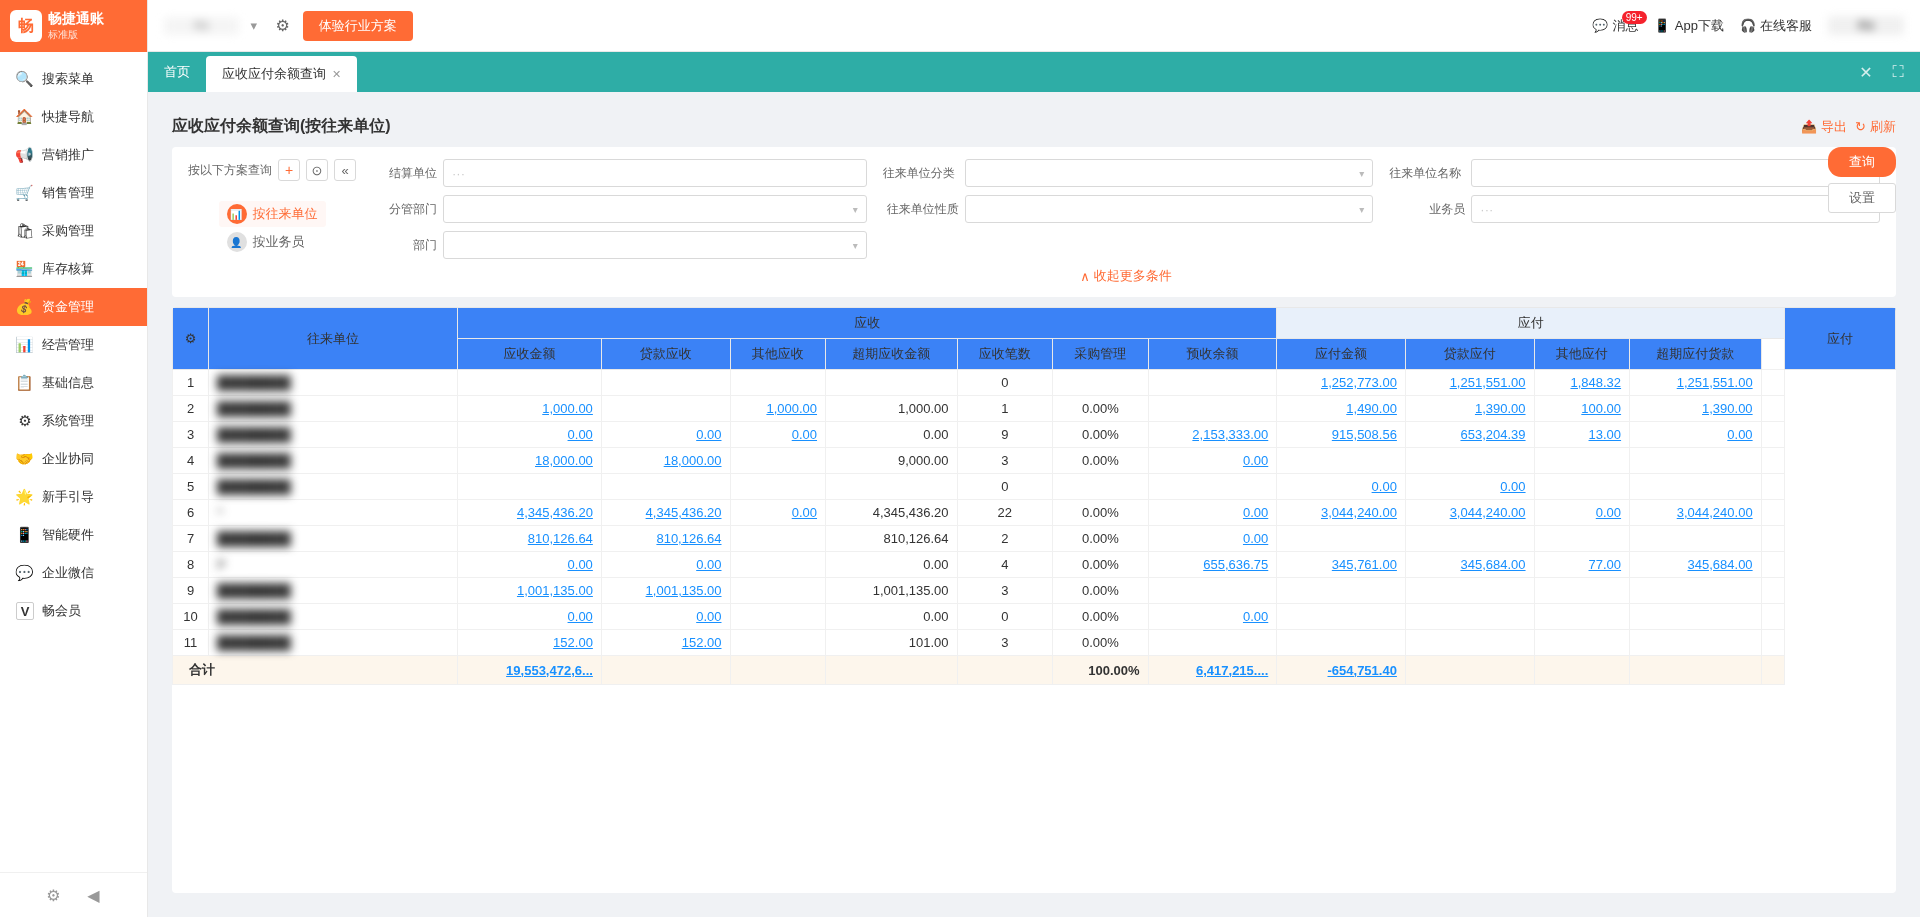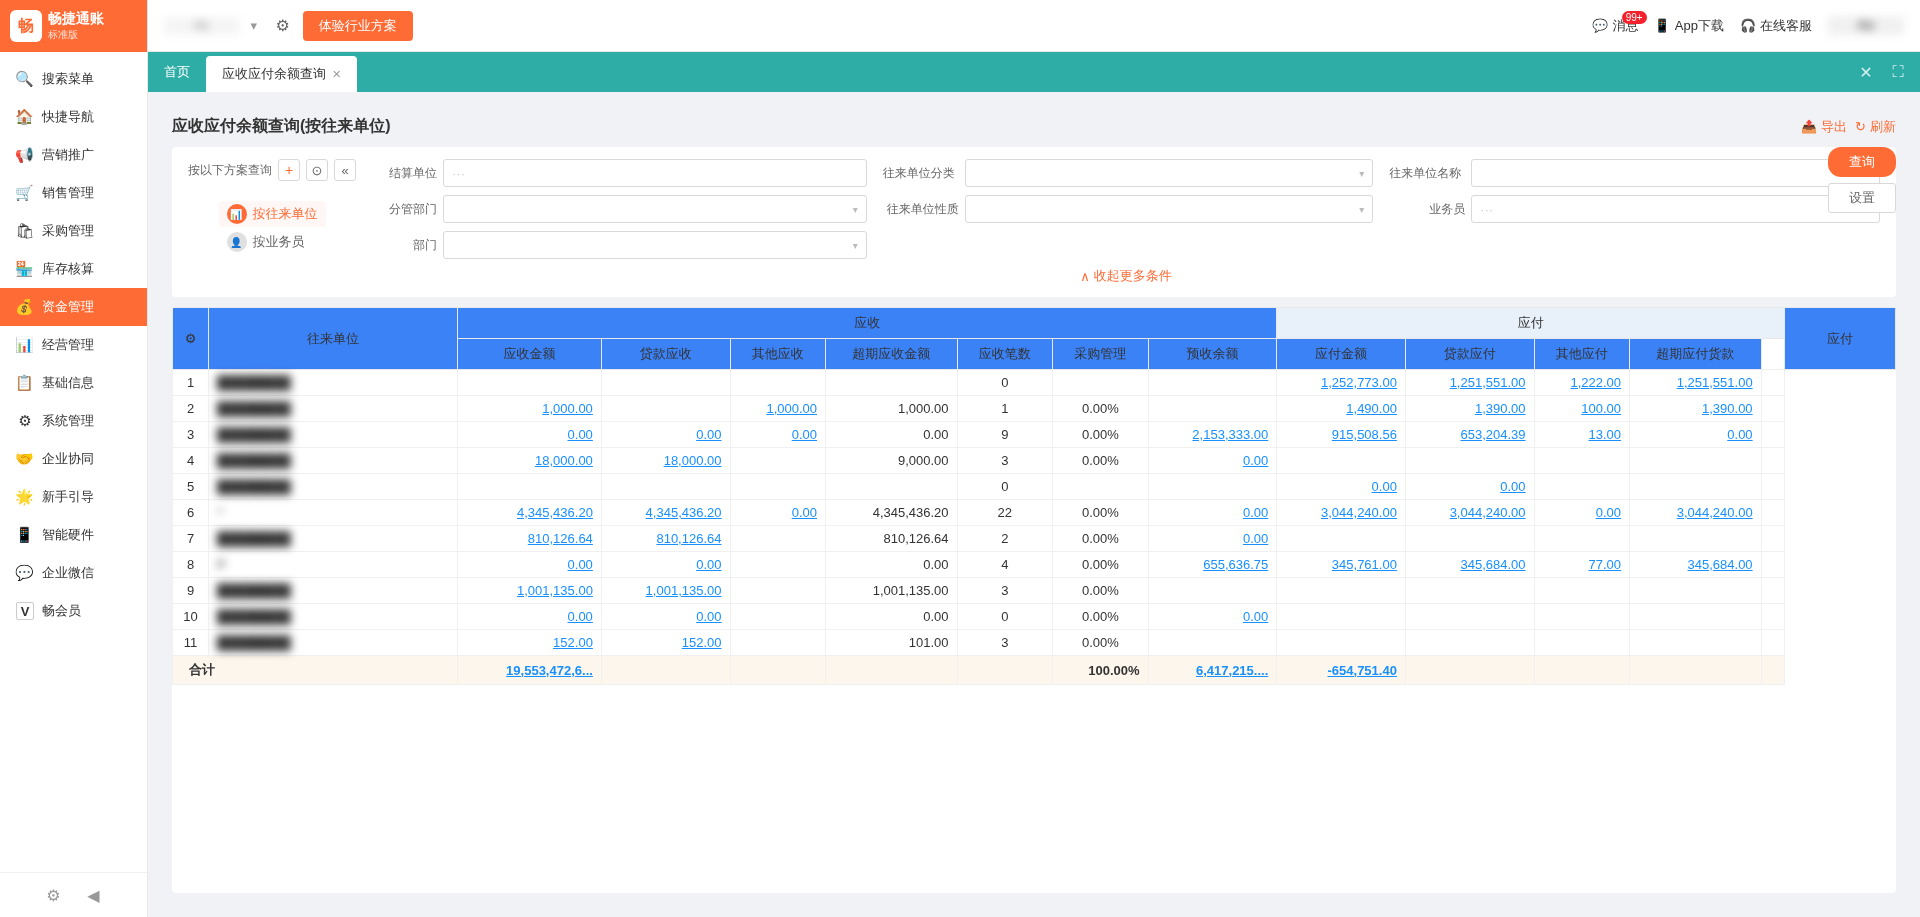--- a/index.html
+++ b/index.html
@@ -335,21 +335,21 @@
                 <td class="text-left blurred">████████</td>
                 <td></td>
                 <td></td>
                 <td></td>
                 <td></td>
                 <td class="text-center">0</td>
                 <td class="text-center"></td>
                 <td></td>
                 <td class=" link">1,252,773.00</td>
                 <td class=" link">1,251,551.00</td>
-                <td class=" link">1,222.00</td>
+                <td class=" link">1,848.32</td>
                 <td class=" link">1,251,551.00</td>
                 <td></td>
               </tr>
               <tr>
                 <td class="row-num text-center">2</td>
                 <td class="text-left blurred">████████</td>
                 <td class=" link">1,000.00</td>
                 <td></td>
                 <td class=" link">1,000.00</td>
                 <td>1,000.00</td>

